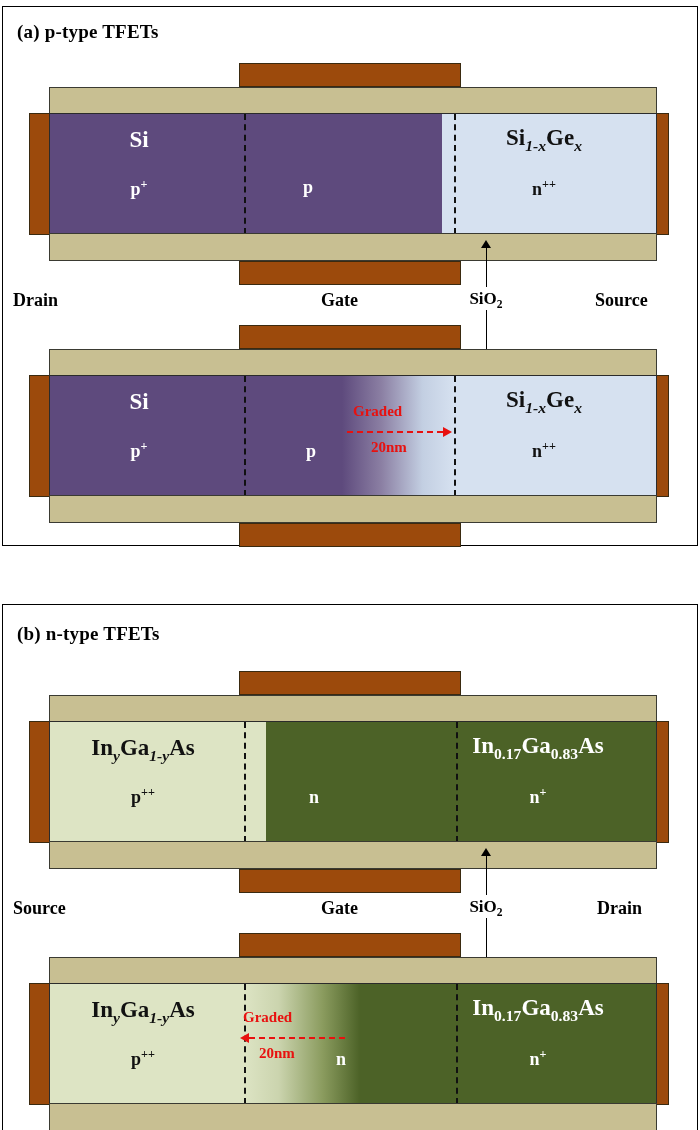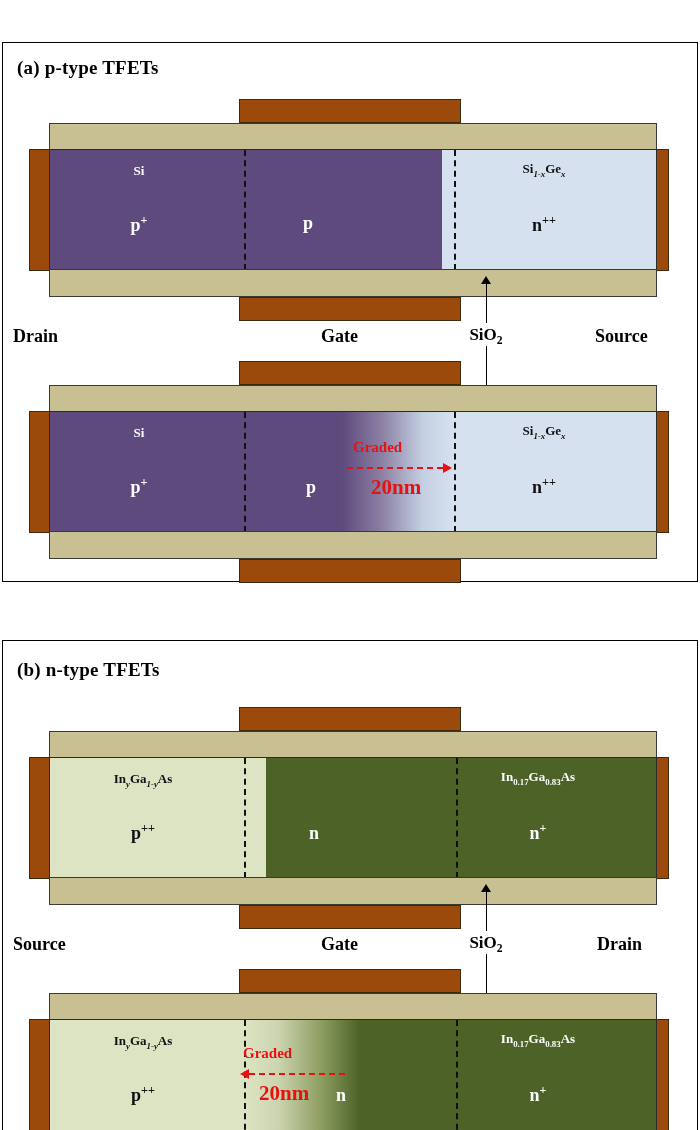--- a/index.html
+++ b/index.html
@@ -1,51 +1,51 @@
 <!DOCTYPE html>
 <html><head>
 <meta charset="utf-8">
 <style>
   html,body{margin:0;padding:0;background:#ffffff;}
   body{width:700px;height:1130px;font-family:"Liberation Serif",serif;overflow:hidden;}
   .stage{position:relative;width:700px;height:1130px;}
 
-  .panel{position:absolute;border:1.5px solid #000;background:#fff;box-sizing:border-box;margin-top:36px;}
+  .panel{position:absolute;border:1.5px solid #000;background:#fff;box-sizing:border-box;}
   #panel-a{left:2px;top:6px;width:696px;height:540px;}
   #panel-b{left:2px;top:604px;width:696px;height:690px;}
 
   .panel-title{position:absolute;font-weight:bold;font-size:19px;color:#000;letter-spacing:.2px;white-space:nowrap;}
 
   
   .oxide{position:absolute;background:#c8bf92;border:1px solid #3a3a32;box-sizing:border-box;}
   .gate{position:absolute;background:#9c4a0c;border:1px solid #3a2a10;box-sizing:border-box;}
   .contact{position:absolute;background:#9c4a0c;border:1px solid #3a2a10;box-sizing:border-box;}
   .body{position:absolute;border:1px solid #2b2b2b;box-sizing:border-box;overflow:hidden;}
   .region{position:absolute;top:0;bottom:0;}
   .dash{position:absolute;top:0;bottom:0;width:0;border-left:2px dashed #111;}
 
-  .mat{position:absolute;font-weight:bold;font-size:13px;white-space:nowrap;text-align:center;}
+  .mat{position:absolute;font-weight:bold;font-size:23px;white-space:nowrap;text-align:center;}
   .dop{position:absolute;font-weight:bold;font-size:18px;white-space:nowrap;text-align:center;}
   .mat sub,.dop sup,.mat sub i{font-style:normal;}
   .mat sub{font-size:.68em;text-align:right;}
   .dop sup{font-size:.68em;}
   .mat .it{font-style:italic;}
 
   .termlabel{position:absolute;font-weight:bold;font-size:18px;color:#000;white-space:nowrap;}
   .oxlabel{position:absolute;font-weight:bold;font-size:17px;color:#000;white-space:nowrap;text-align:center;}
   .oxlabel sub{font-size:.68em;}
 
   .arrowline{position:absolute;width:0;border-left:1.6px solid #000;}
   .ah{position:absolute;width:0;height:0;border-left:5px solid transparent;border-right:5px solid transparent;}
   .ah-up{border-bottom:8px solid #000;}
   .ah-dn{border-top:8px solid #000;}
 
   
   .graded-word{position:absolute;color:#e8110f;font-weight:bold;font-size:15px;white-space:nowrap;}
-  .graded-nm{position:absolute;color:#e8110f;font-weight:bold;font-size:21px;white-space:nowrap;}
+  .graded-nm{position:absolute;color:#e8110f;font-weight:bold;font-size:15px;white-space:nowrap;}
   .graded-line{position:absolute;height:0;border-top:2.5px dashed #e8110f;}
   .gah{position:absolute;width:0;height:0;border-top:5px solid transparent;border-bottom:5px solid transparent;}
   .gah-r{border-left:9px solid #e8110f;}
   .gah-l{border-right:9px solid #e8110f;}
 </style>
 </head>
 <body>
 
 <div class="stage">
 

